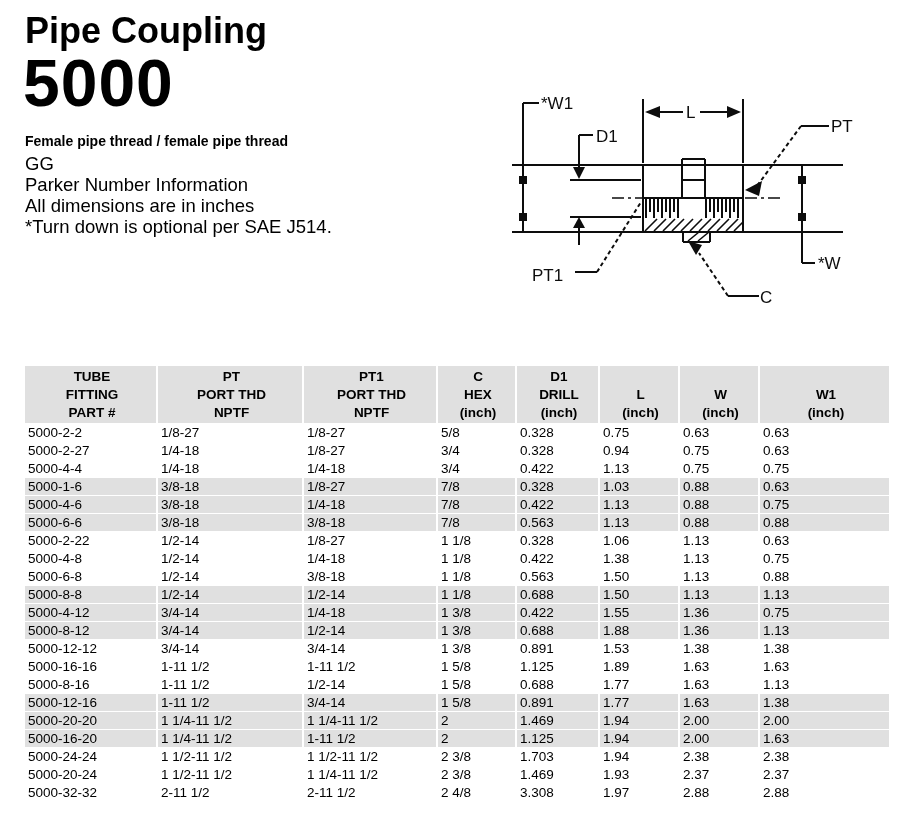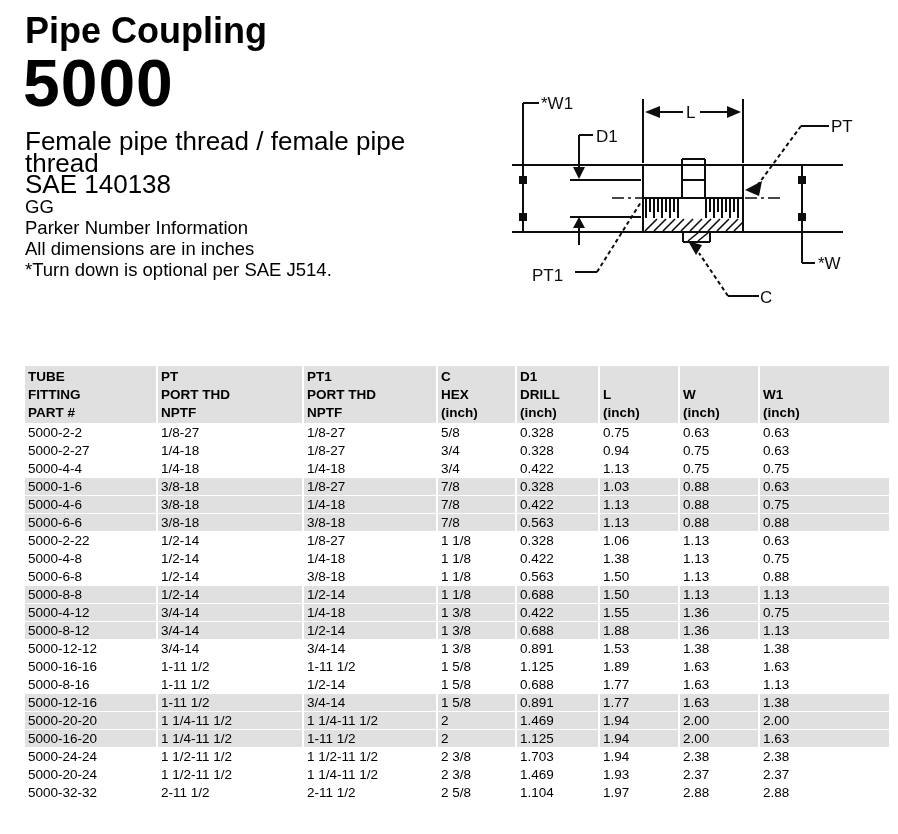--- a/index.html
+++ b/index.html
@@ -4,48 +4,47 @@
 <style>
   html,body{margin:0;padding:0;}
   body{
     width:898px;height:834px;position:relative;background:#ffffff;
     font-family:"Liberation Sans","DejaVu Sans",sans-serif;color:#000;
     overflow:hidden;
   }
   .header-block{position:absolute;left:25px;top:16px;width:430px;}
   .doc-title{font-size:36px;font-weight:bold;line-height:30px;margin:0;}
   .model-number{font-size:66px;font-weight:bold;line-height:66px;margin:4px 0 4px -2px;letter-spacing:1px;}
-  .subtitle-line{font-size:26px;font-weight:normal;line-height:21.5px;}
+  .subtitle-line{font-size:14px;font-weight:bold;line-height:21.5px;}
   .subtitle-block{margin-top:15px;}
   .info-line{font-size:18.5px;line-height:21px;}
   .drawing{position:absolute;left:440px;top:55px;}
 
   table.spec{
     position:absolute;left:23px;top:365px;width:868px;
     border-collapse:separate;border-spacing:2px 1px;table-layout:fixed;
     font-size:13.5px;
   }
   table.spec th{
-    background:#e0e0e0;vertical-align:bottom;text-align:left;
+    background:#e0e0e0;vertical-align:bottom;text-align:center;
     font-weight:bold;padding:2px 0 1px 3px;line-height:18px;font-size:13.5px;
   }
   table.spec td{
     height:17px;line-height:17px;padding:0 0 0 3px;white-space:nowrap;overflow:hidden;
   }
   tr.shade td{background:#e0e0e0;}
 </style>
 </head>
 <body>
 
 <div class="header-block">
   <div class="doc-title">Pipe Coupling</div>
   <div class="model-number">5000</div>
   <div class="subtitle-block">
     <div class="subtitle-line">Female pipe thread / female pipe thread</div>
-    <div class="subtitle-line">SAE 140138</div>
     <div class="info-line">GG</div>
     <div class="info-line">Parker Number Information</div>
     <div class="info-line">All dimensions are in inches</div>
     <div class="info-line">*Turn down is optional per SAE J514.</div>
   </div>
 </div>
 
 <svg class="drawing" width="458" height="265" viewBox="0 0 458 265">
   <g stroke="#0d0d0d" stroke-width="2" fill="none">
 
@@ -407,20 +406,20 @@
         <td>2 3/8</td>
         <td>1.469</td>
         <td>1.93</td>
         <td>2.37</td>
         <td>2.37</td>
       </tr>
       <tr>
         <td>5000-32-32</td>
         <td>2-11 1/2</td>
         <td>2-11 1/2</td>
-        <td>2 5/8</td>
-        <td>1.104</td>
+        <td>2 4/8</td>
+        <td>3.308</td>
         <td>1.97</td>
         <td>2.88</td>
         <td>2.88</td>
       </tr>
     </tbody>
 </table>
 
 </body></html>

